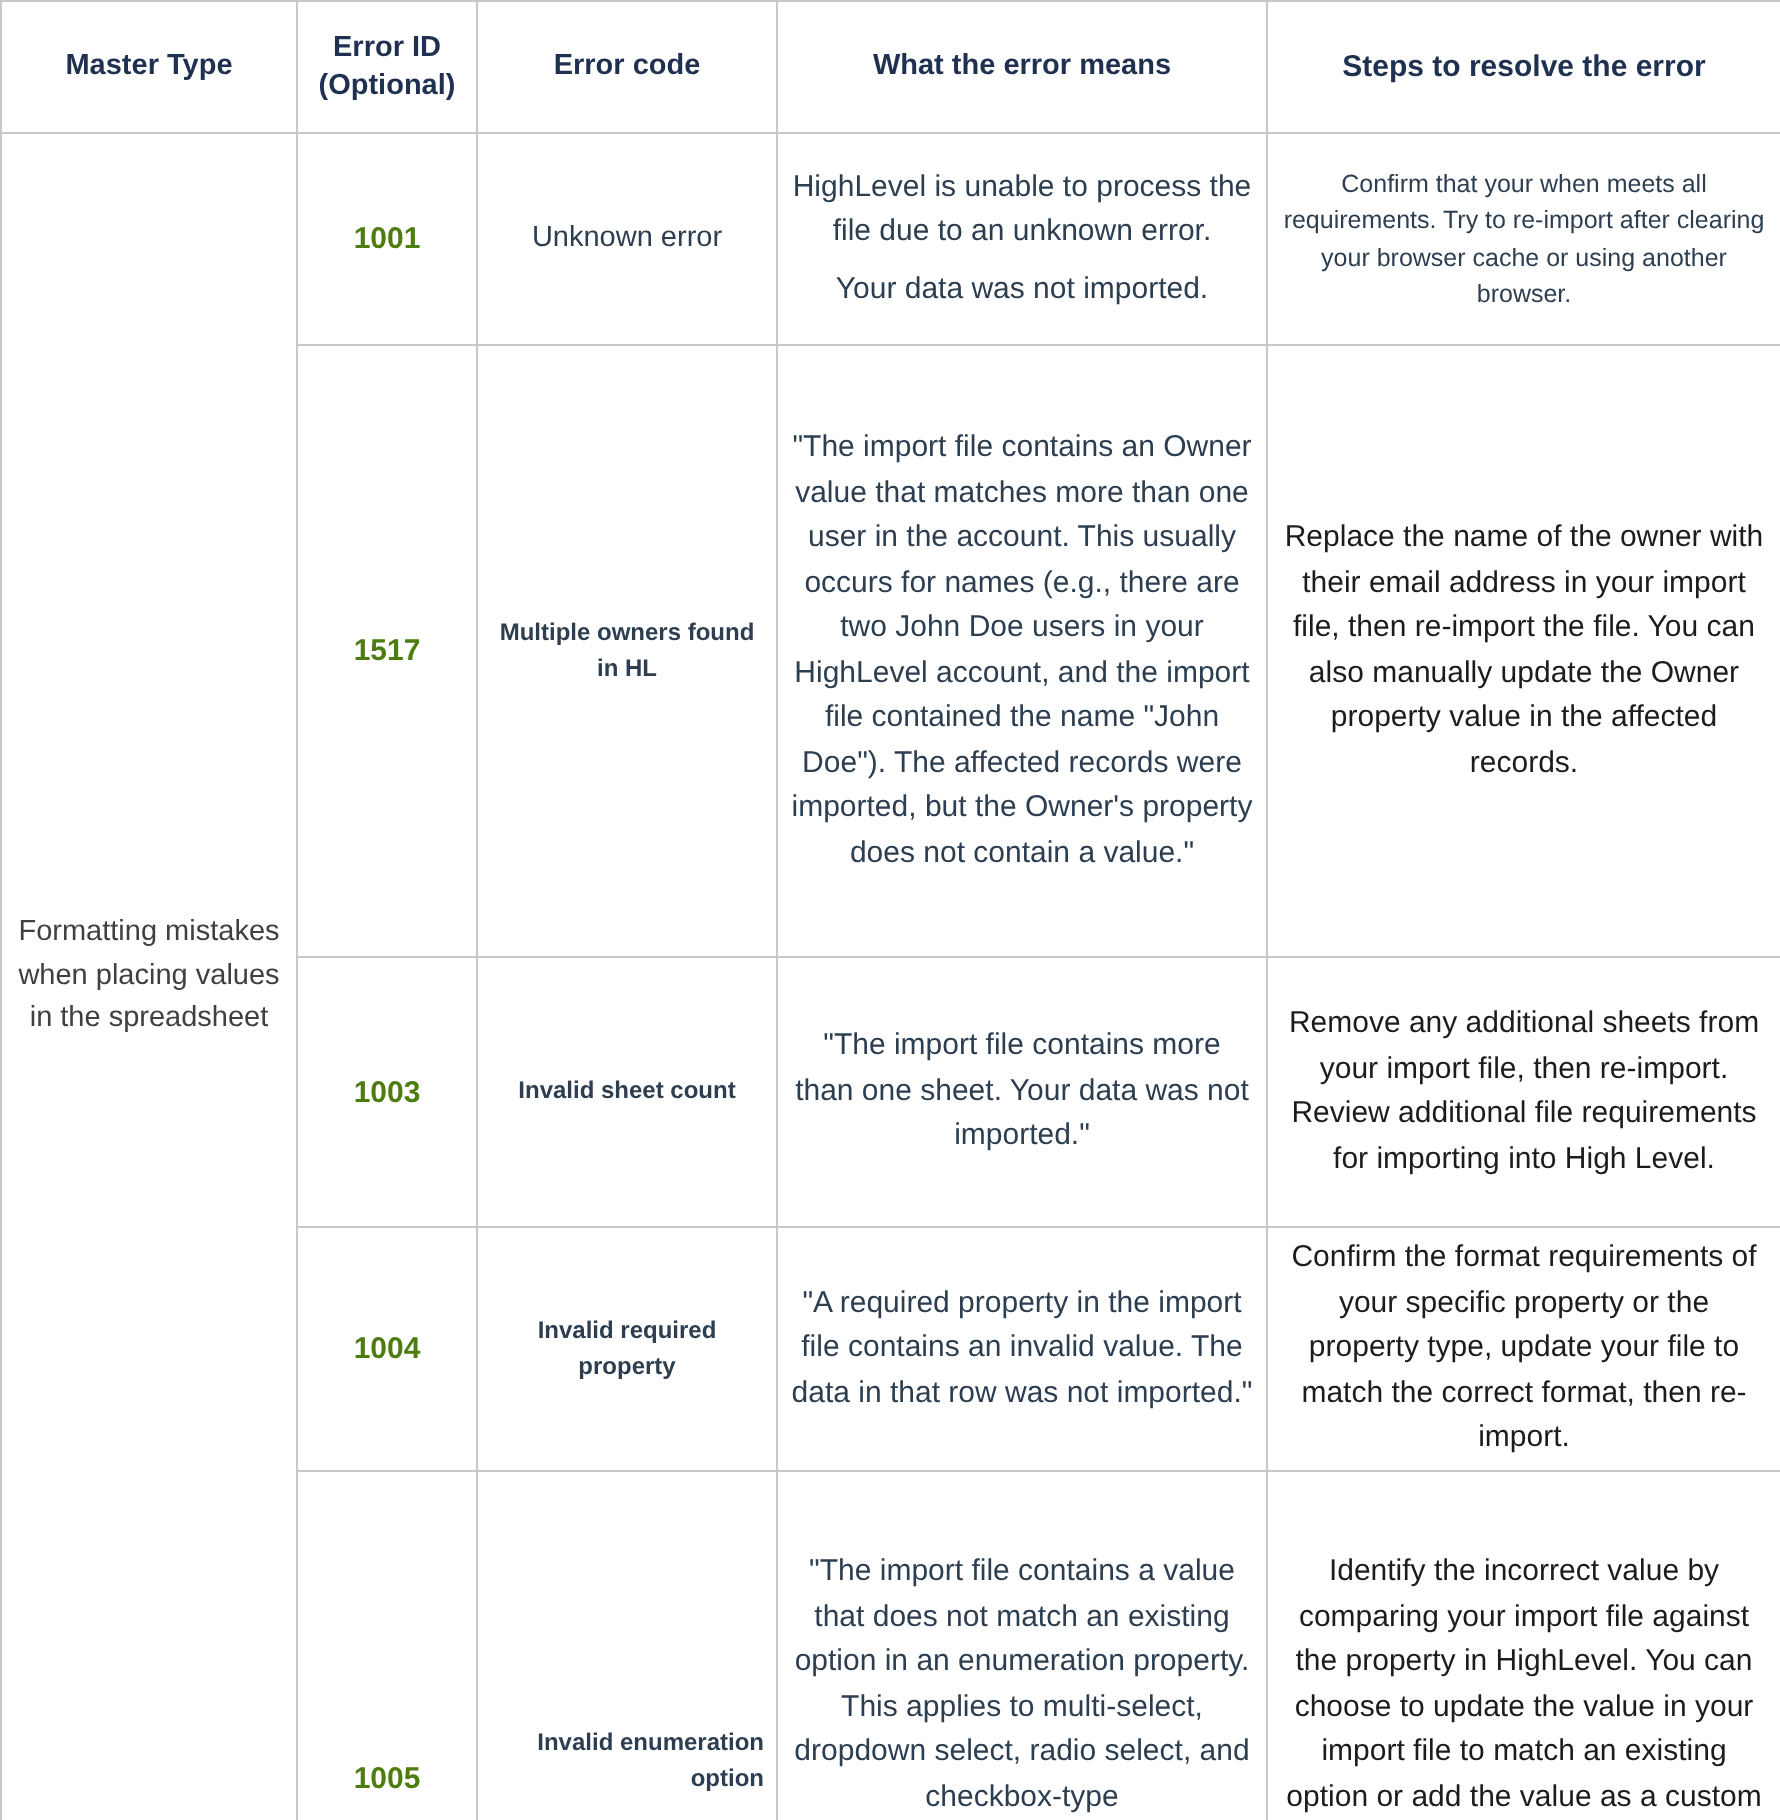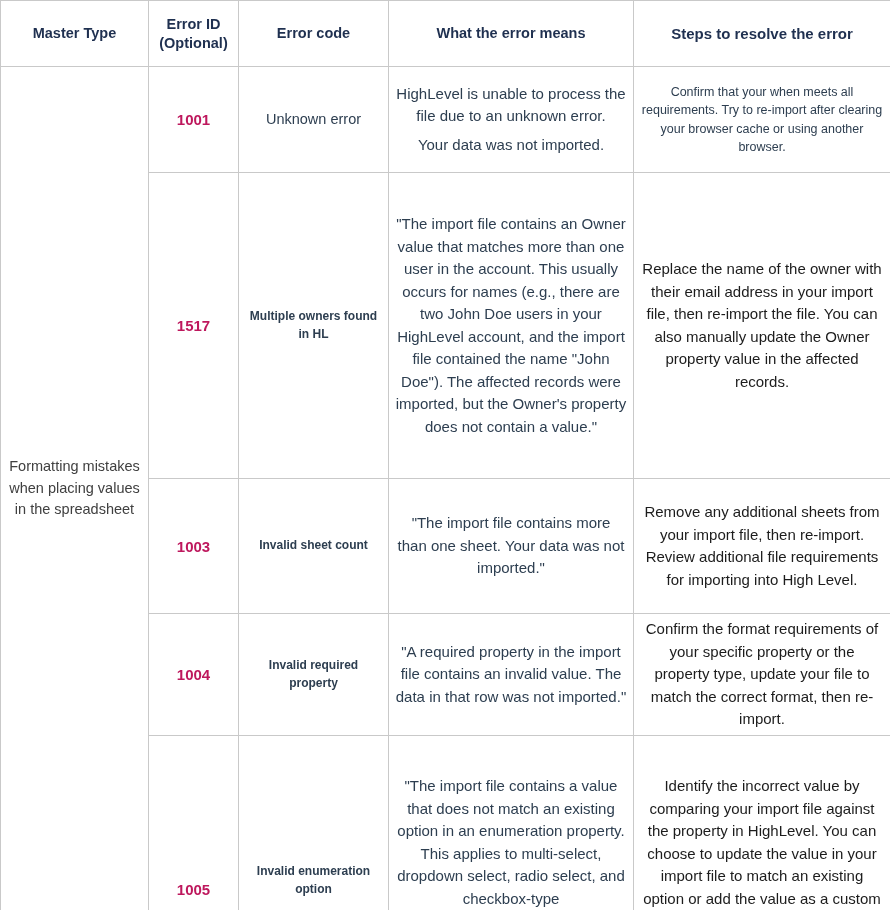--- a/index.html
+++ b/index.html
@@ -49,21 +49,21 @@
 
   
   .cell-master {
     font-size: 14.5px;
     line-height: 1.5;
     color: #404040;
   }
   .cell-errid {
     font-weight: bold;
     font-size: 15px;
-    color: #be185d;
+    color: #4d7c0f;
   }
   .cell-code {
     font-size: 14.5px;
     line-height: 1.45;
     color: #2d3e50;
   }
   .cell-code.small {
     font-size: 12px;
     line-height: 1.45;
     font-weight: bold;
@@ -87,21 +87,21 @@
     color: #2d3e50;
   }
 
   
   tr.row-1001 td { height: 106px; }
   tr.row-1002 td { height: 306px; }
   tr.row-1003 td { height: 135px; }
   tr.row-1004 td { height: 122px; }
   tr.row-1005 td { height: 175px; vertical-align: bottom; }
   tr.row-1005 td.cell-errid { vertical-align: bottom; padding-bottom: 12px; }
-  tr.row-1005 td.cell-code  { vertical-align: bottom; padding-bottom: 12px; }
+  tr.row-1005 td.cell-code  { vertical-align: bottom; padding-bottom: 12px; text-align: right; }
   tr.row-1005 td.cell-means { vertical-align: bottom; padding-bottom: 0; }
   tr.row-1005 td.cell-steps { vertical-align: bottom; padding-bottom: 0; }
 </style>
 </head>
 <body>
 
 <table class="error-table">
   <colgroup>
     <col class="c-master">
     <col class="c-errid">

